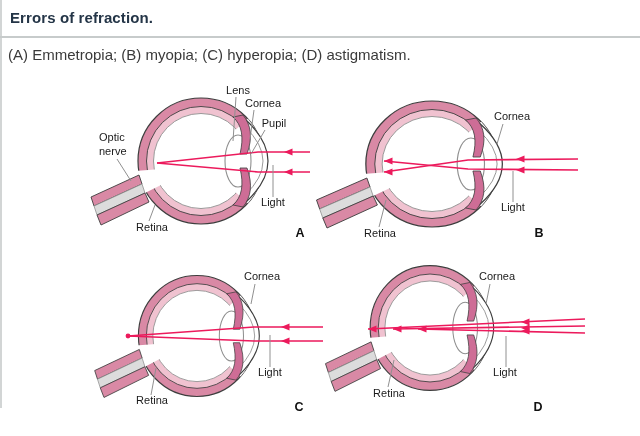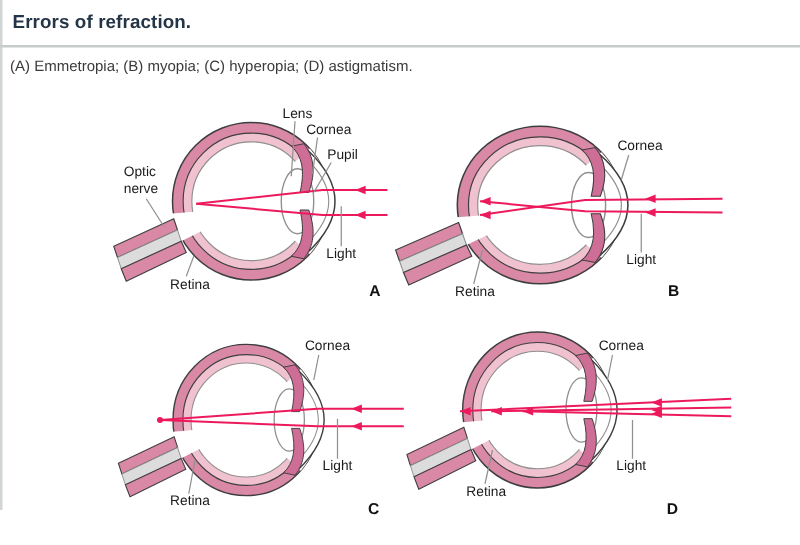--- a/index.html
+++ b/index.html
@@ -2,21 +2,21 @@
 <html><head>
 <meta charset="utf-8">
 <style>
   html,body{margin:0;padding:0;background:#fff;}
   .page{position:relative;width:640px;height:436px;background:#ffffff;overflow:hidden;
         font-family:"Liberation Sans",sans-serif;}
   .left-rule{position:absolute;left:0;top:0;width:2px;height:408px;background:#d2d5d5;}
   .title{position:absolute;left:10px;top:9px;margin:0;font-size:15px;font-weight:bold;
          color:#243547;letter-spacing:0.1px;}
   .divider{position:absolute;left:0;top:36px;width:640px;height:2px;background:#c7cbcb;}
-  .caption{position:absolute;left:8px;top:46px;font-size:12px;color:#3a3a3a;}
+  .caption{position:absolute;left:8px;top:46px;font-size:15px;color:#3a3a3a;}
   svg.fig{position:absolute;left:0;top:0;}
   .lbl{font-family:"Liberation Sans",sans-serif;font-size:11px;fill:#1a1a1a;}
   .letter{font-family:"Liberation Sans",sans-serif;font-size:12.5px;font-weight:bold;fill:#111;}
 </style>
 </head>
 <body>
 
 <div class="page">
   <div class="left-rule"></div>
   <h1 class="title">Errors of refraction.</h1>

